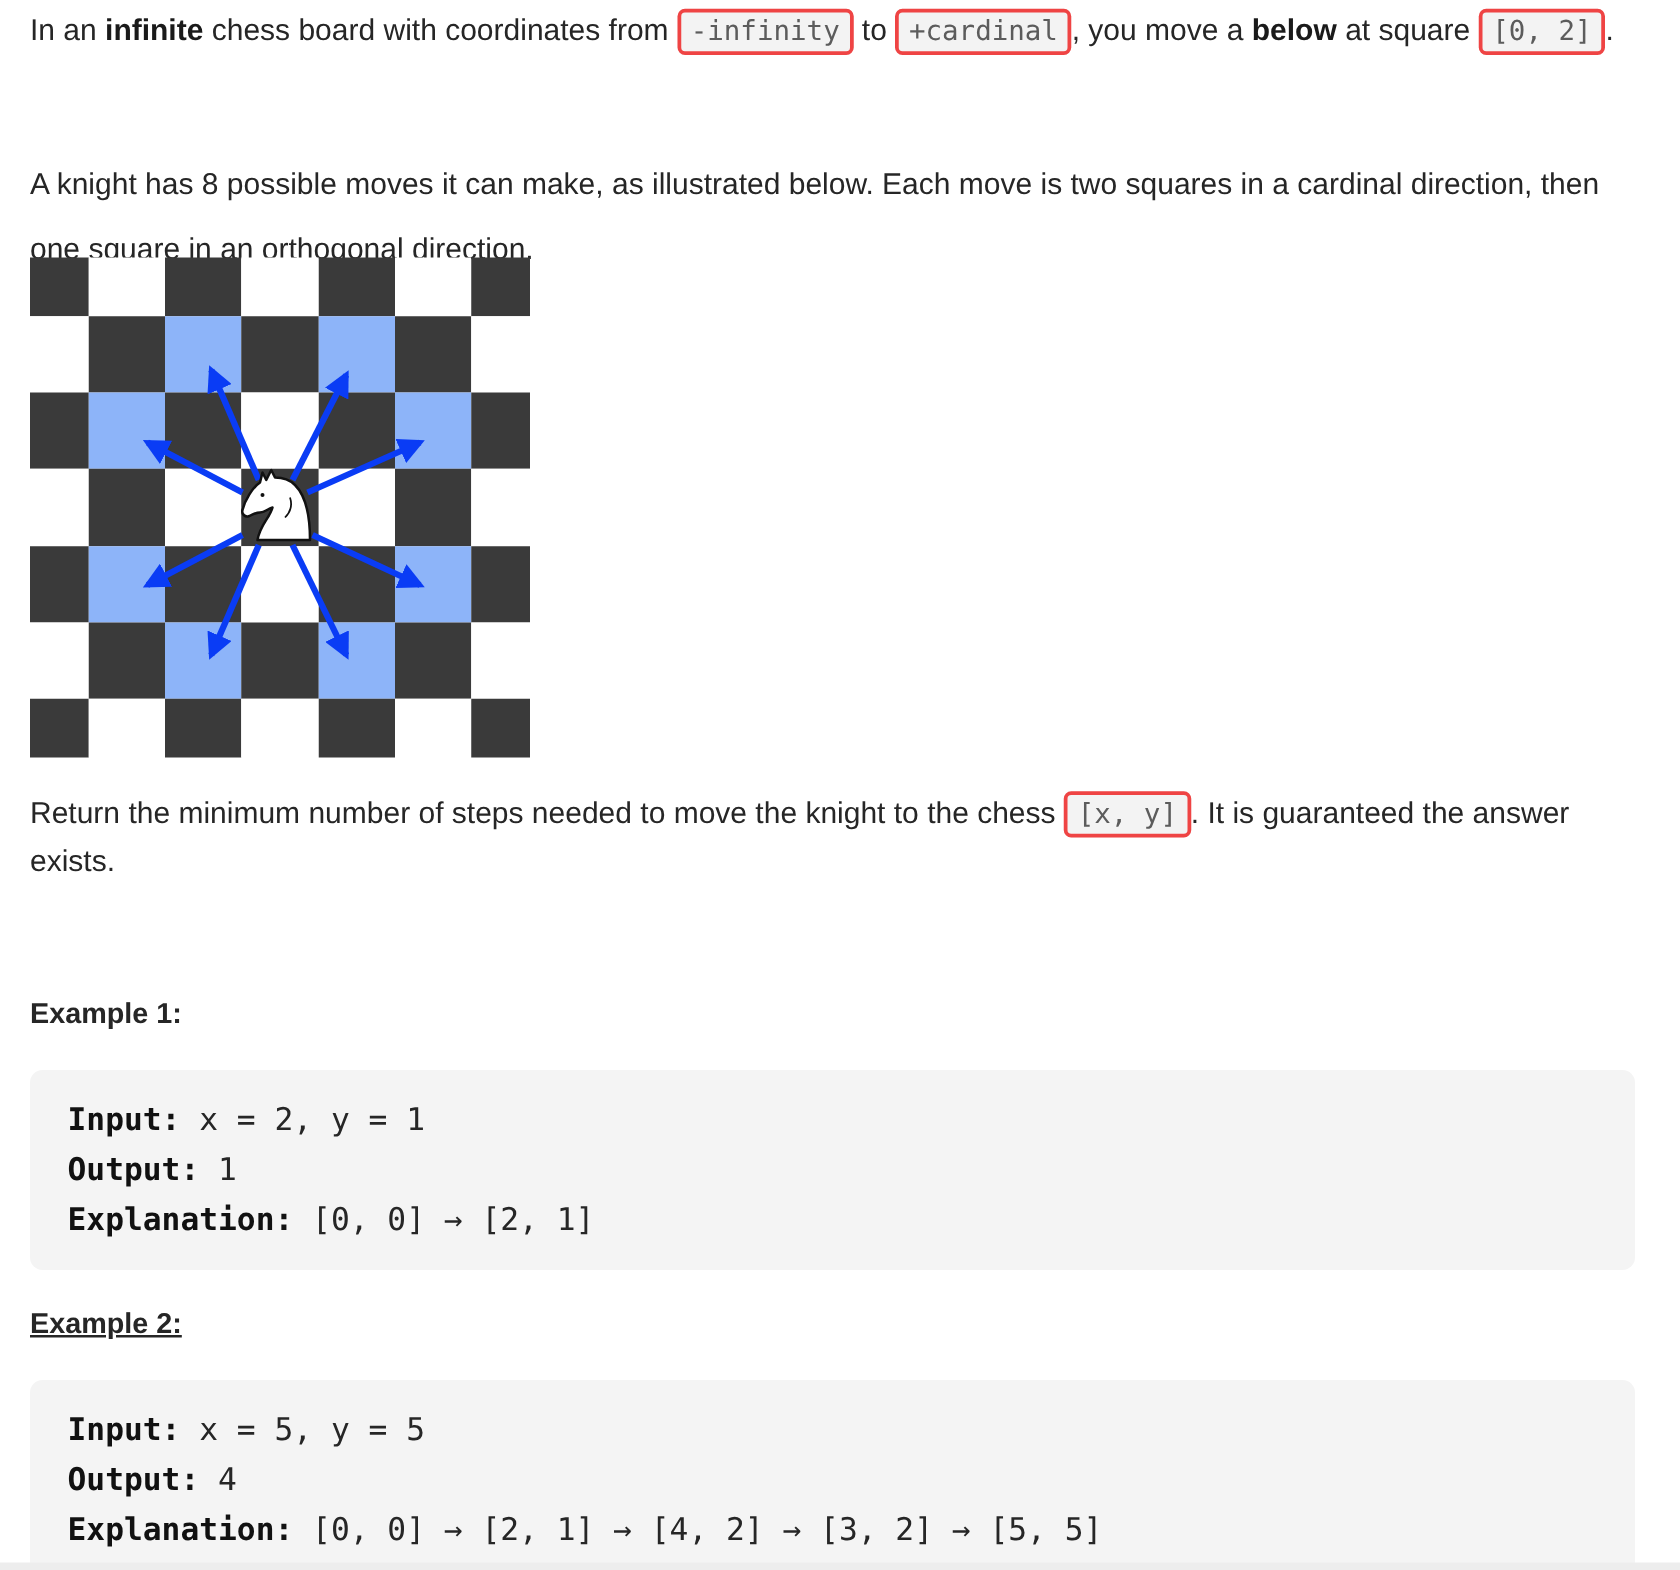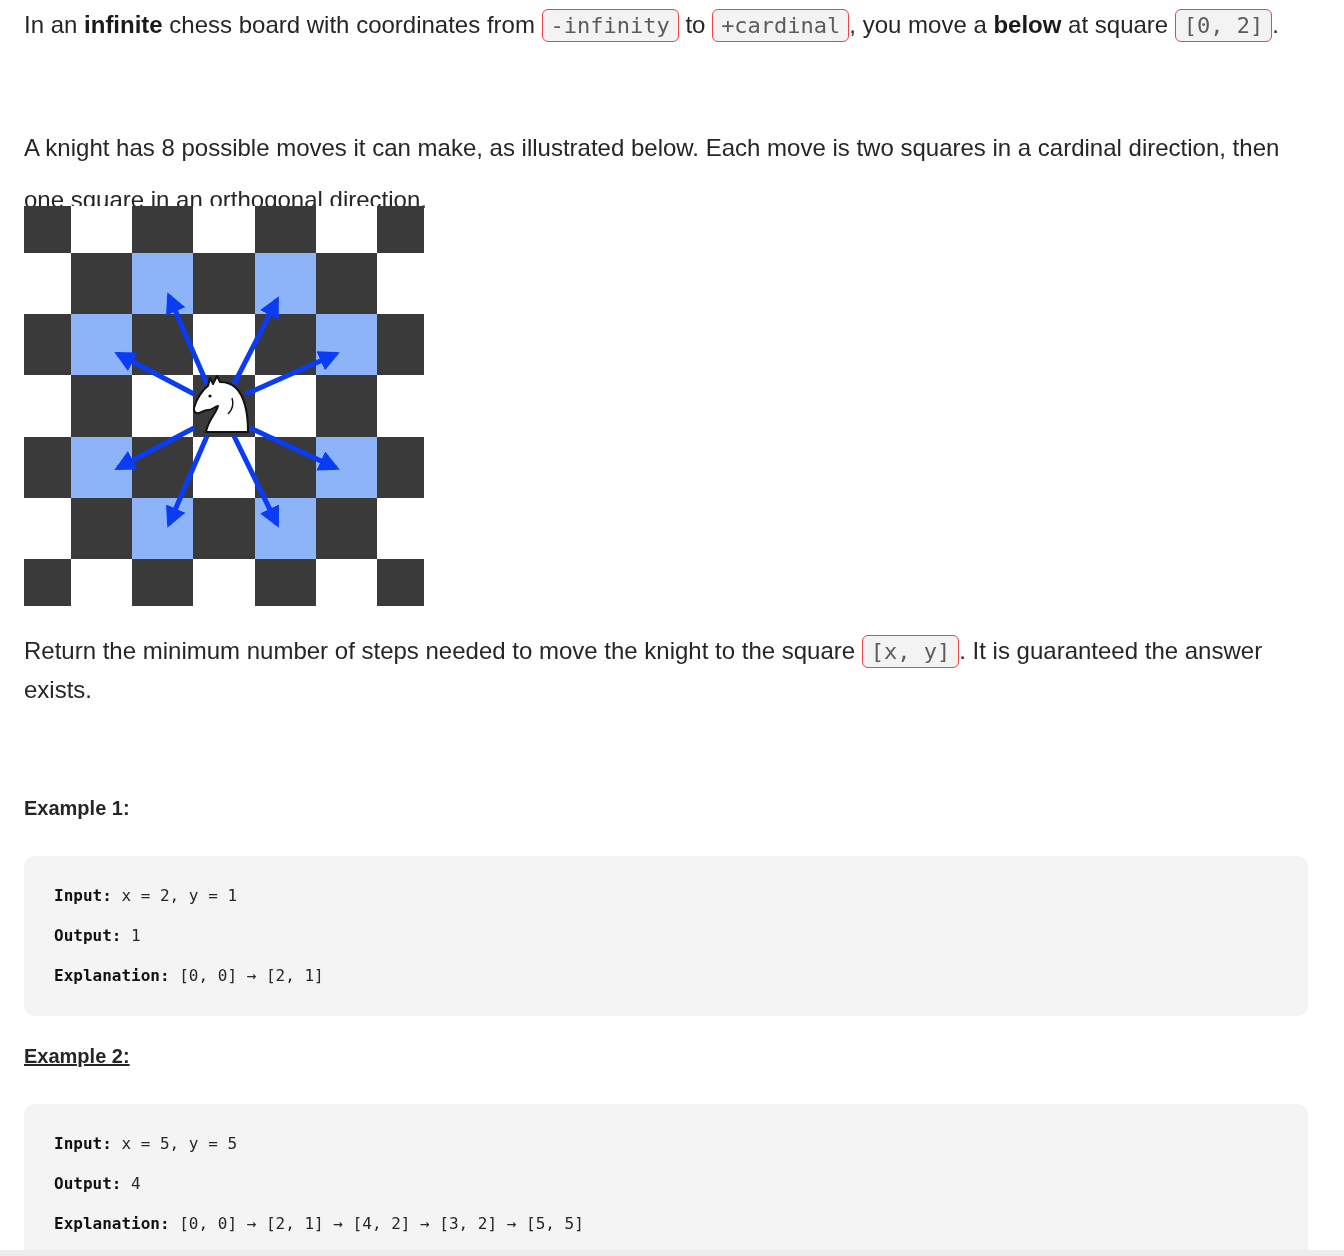--- a/index.html
+++ b/index.html
@@ -10,43 +10,43 @@
   }
   .content { position: absolute; left: 24px; top: 0; width: 1290px; }
   p { margin: 0; line-height: 38px; }
   .p1 { position: absolute; top: 6px; left: 0; width: 1290px; }
   .p2 { position: absolute; top: 122px; left: 0; width: 1290px; line-height: 52px; }
   .p3 { position: absolute; top: 632px; left: 0; width: 1290px; }
   b { font-weight: 700; color: #1a1a1a; text-align: right; }
   code.inline {
     font-family: "DejaVu Sans Mono", "Liberation Mono", monospace;
     font-size: 22px; color: #5c5c5c; background: #f3f3f3;
-    border-radius: 6px; padding: 3px 8px; border: 1px solid #ef4444;
+    border-radius: 6px; padding: 3px 8px; border: 3px solid #ef4444;
   }
   .board {
     position: absolute; left: 0; top: 206px; width: 400px; height: 400px;
     display: grid;
     grid-template-columns: 47px 61px 61px 62px 61px 61px 47px;
     grid-template-rows: 47px 61px 61px 62px 61px 61px 47px;
   }
   .cell { box-sizing: border-box; }
   .cell.D { background: #3a3a3a; }
   .cell.W { background: #ffffff; }
   .cell.B { background: #8db4f9; }
   .board svg.arrows { position: absolute; left: 0; top: 0; width: 400px; height: 400px; pointer-events: none; }
   .h-example {
-    position: absolute; left: 0; font-weight: 700; font-size: 20px; color: #262626;
+    position: absolute; left: 0; font-weight: 700; font-size: 23px; color: #262626;
   }
   .ex1-h { top: 797px; }
   .ex2-h { top: 1045px; text-decoration: underline; }
   pre.example {
     position: absolute; left: 0; width: 1284px; margin: 0;
     background: #f4f4f4; border-radius: 10px; box-sizing: border-box;
     padding: 20px 30px; font-family: "DejaVu Sans Mono", "Liberation Mono", monospace;
-    font-size: 16px; line-height: 40px; color: #262626;
+    font-size: 25px; line-height: 40px; color: #262626;
   }
   .ex1 { top: 856px; height: 160px; }
   .ex2 { top: 1104px; height: 160px; }
   pre.example .lbl { font-weight: 700; color: #111; }
   .bottom-line { position: absolute; left: 0; top: 1250px; width: 1344px; height: 6px; background: #ededed; }
 </style>
 </head>
 <body>
 
 <div class="content">
@@ -122,21 +122,21 @@
         <line x1="210" y1="230" x2="253" y2="318"></line>
       </g>
       <g transform="translate(168,170)">
         <path d="M14,56 L56,56 C56,40 54,22 44,12 C40,8 34,6 28,6 L25,0 L21,8 L18,2 L16,10 C10,14 4,24 2,32 C1,35 4,38 7,37 C10,36 12,34 16,34 C20,34 22,31 26,30 C24,38 16,44 14,56 Z" fill="#ffffff" stroke="#111" stroke-width="2" stroke-linejoin="round"></path>
         <circle cx="18" cy="20" r="1.6" fill="#111"></circle>
         <path d="M40,22 C42,28 40,34 36,38" stroke="#111" stroke-width="1.4" fill="none"></path>
       </g>
     </svg>
   </div>
 
-  <p class="p3"><span>Return the minimum number of steps needed to move the knight to the square </span><code class="inline">[x, y]</code><span>.  It is guaranteed the answer exists.</span></p>
+  <p class="p3"><span>Return the minimum number of steps needed to move the knight to the chess </span><code class="inline">[x, y]</code><span>.  It is guaranteed the answer exists.</span></p>
 
   <div class="h-example ex1-h">Example 1:</div>
   <pre class="example ex1"><span class="lbl">Input:</span><span> x = 2, y = 1</span>
 <span class="lbl">Output:</span><span> 1</span>
 <span class="lbl">Explanation:</span><span> [0, 0] → [2, 1]</span></pre>
 
   <div class="h-example ex2-h">Example 2:</div>
   <pre class="example ex2"><span class="lbl">Input:</span><span> x = 5, y = 5</span>
 <span class="lbl">Output:</span><span> 4</span>
 <span class="lbl">Explanation:</span><span> [0, 0] → [2, 1] → [4, 2] → [3, 2] → [5, 5]</span></pre>

